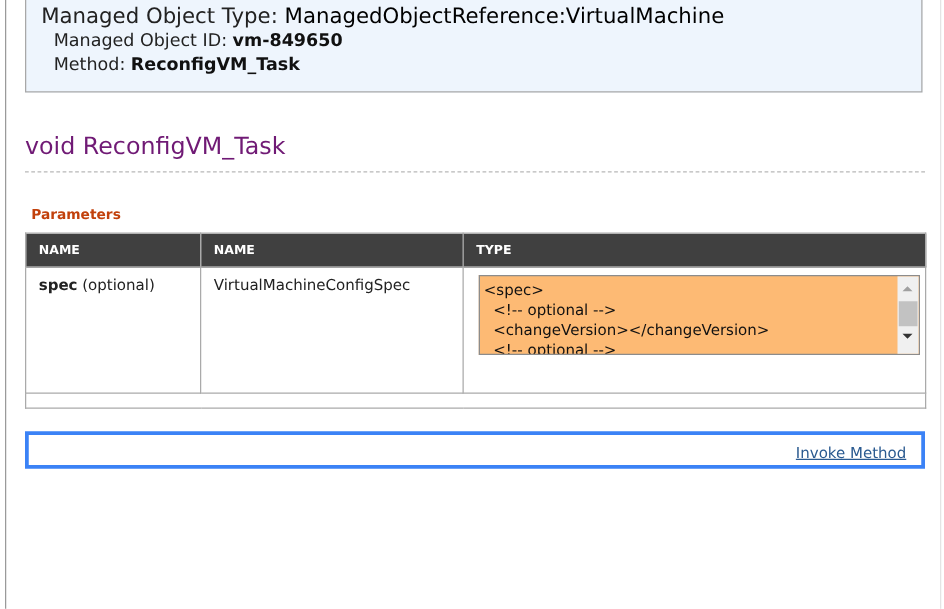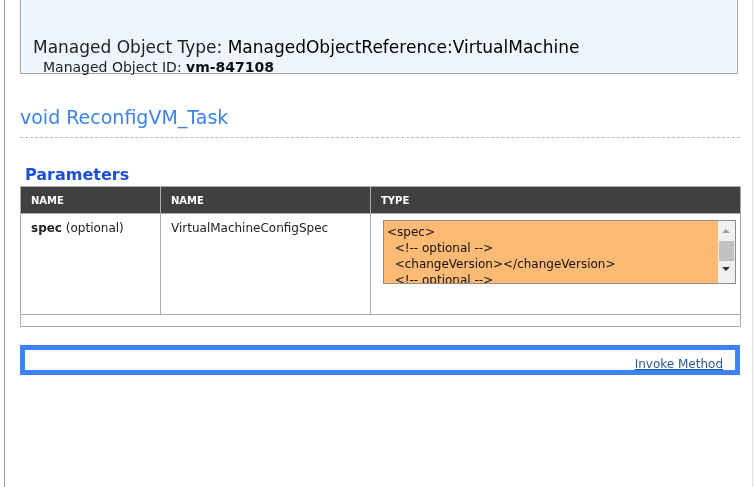--- a/index.html
+++ b/index.html
@@ -10,35 +10,35 @@
     color:#222;
   }
   .frame-left { position:absolute; left:4px; top:0; width:1px; height:487px; background:#9a9a9a; }
   .frame-right { position:absolute; left:752px; top:0; width:1px; height:487px; background:#e4e4e4; }
 
   .info-box {
     position:absolute; left:20px; top:-2px; width:718px; height:76px;
     background:#eef5fd; border:1px solid #a8a8a8; box-sizing:border-box;
     padding:3px 0 0 12px;
   }
-  .info-line1 { font-size:17px; line-height:22px; color:#222; white-space:nowrap;margin-top:34px; }
+  .info-line1 { font-size:17px; line-height:22px; color:#222; white-space:nowrap; }
   .info-line1 b { font-weight:normal; color:#000; }
   .info-sub { font-size:14px; line-height:19px; padding-left:10px; white-space:nowrap; }
   .info-sub b { font-weight:bold; color:#111; }
 
   .method-title {
-    position:absolute; left:20px; top:106px; font-size:19px; color:#3b82f6;
+    position:absolute; left:20px; top:106px; font-size:19px; color:#701a75;
     white-space:nowrap;
   }
   .dashed {
     position:absolute; left:20px; top:137px; width:720px; height:0;
     border-top:1px dashed #b8b8b8;
   }
   .params-label {
-    position:absolute; left:25px; top:165px; font-size:16px; font-weight:bold; color:#1d4ed8;
+    position:absolute; left:25px; top:165px; font-size:11px; font-weight:bold; color:#c2410c;
   }
 
   table.params {
     position:absolute; left:20px; top:186px; width:721px;
     border-collapse:collapse; font-size:12px;
   }
   table.params th {
     background:#404040; color:#fff; text-align:left; font-size:10px; font-weight:bold;
     height:27px; padding:0 0 0 10px; border:1px solid #aaa; box-sizing:border-box;
   }
@@ -64,39 +64,42 @@
   .sb-thumb { position:absolute; left:1px; top:20px; width:15px; height:20px; background:#c2c2c2; }
   .sb-down { position:absolute; left:4px; top:46px; width:0; height:0;
     border-left:4px solid transparent; border-right:4px solid transparent; border-top:4px solid #333; }
   .sb-grip { position:absolute; right:0; bottom:0; width:17px; height:17px; background:#dcdcdc; }
   .sb-grip::before, .sb-grip::after { content:""; position:absolute; background:#888; height:1px; transform:rotate(-45deg); }
   .sb-grip::before { width:12px; right:0; bottom:6px; }
   .sb-grip::after { width:6px; right:0; bottom:3px; }
 
   .invoke-box {
     position:absolute; left:20px; top:345px; width:720px; height:30px;
-    border:5px solid #3b82f6; box-sizing:border-box;
+    border:3px solid #3b82f6; box-sizing:border-box;
   }
   .invoke-link {
     position:absolute; right:12px; top:7px; font-size:12px; color:#2a5a90;
     text-decoration:underline; cursor:pointer;
   }
 </style>
 </head>
 <body>
 
 <div class="frame-left"></div>
 <div class="frame-right"></div>
 
 <div class="info-box">
   <div class="info-line1">
     <span>Managed Object Type: </span><b>ManagedObjectReference:VirtualMachine</b>
   </div>
   <div class="info-sub">
-    <span>Managed Object ID: </span><b>vm-847108</b>
+    <span>Managed Object ID: </span><b>vm-849650</b>
+  </div>
+  <div class="info-sub">
+    <span>Method: </span><b>ReconfigVM_Task</b>
   </div>
 </div>
 
 <div class="method-title">void ReconfigVM_Task</div>
 <div class="dashed"></div>
 
 <div class="params-label">Parameters</div>
 
 <table class="params">
   <colgroup>

